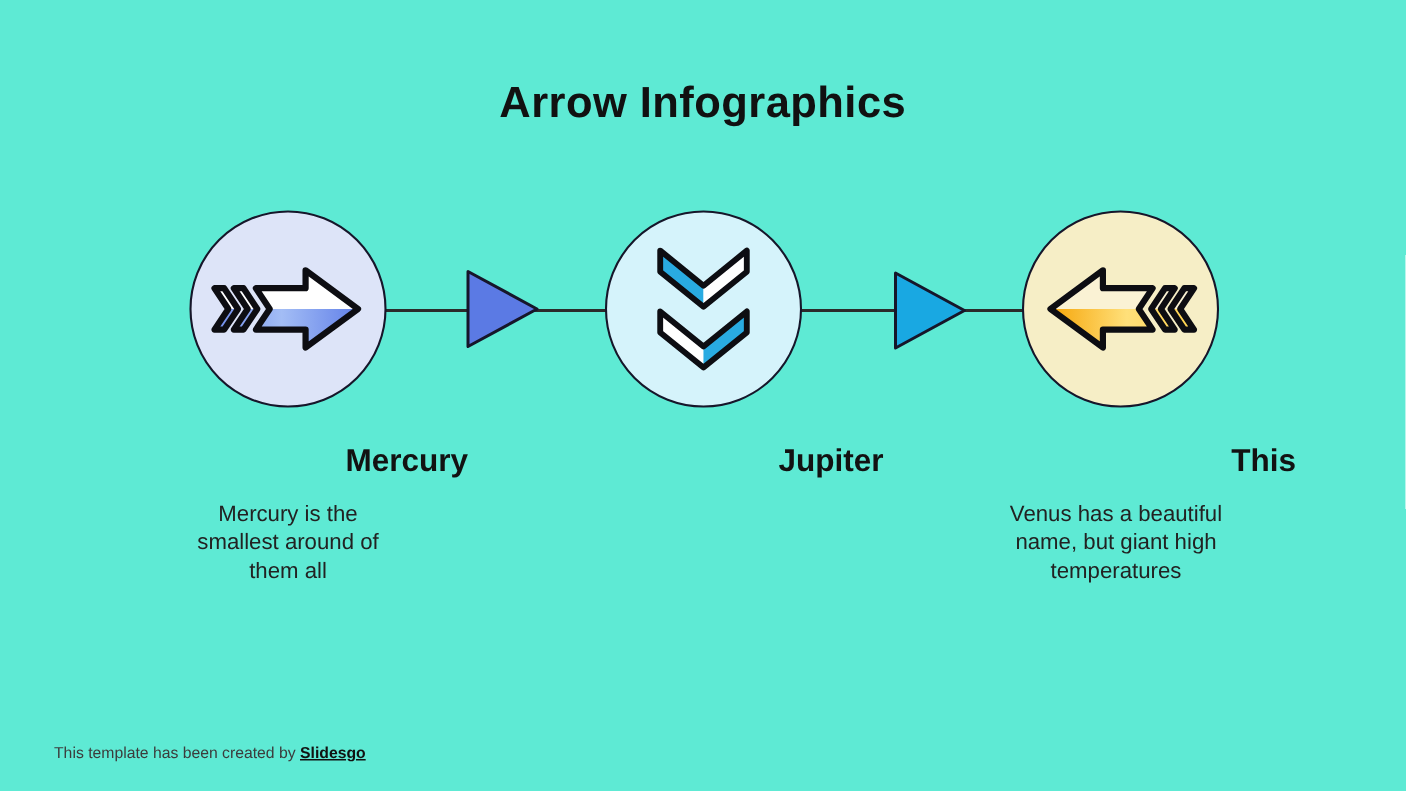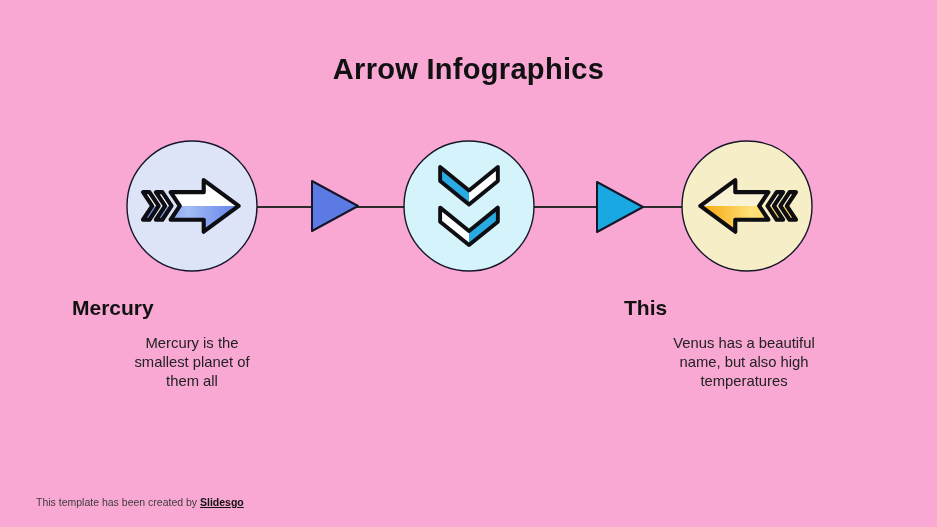--- a/index.html
+++ b/index.html
@@ -1,34 +1,34 @@
 <!DOCTYPE html>
 <html><head>
 <meta charset="utf-8">
 <style>
   html,body { margin:0; padding:0; background:#ffffff; }
   .slide {
     position:relative; width:937px; height:527px;
-    background:#f9a8d4; overflow:hidden;
+    background:#5eead4; overflow:hidden;
     font-family:"Liberation Sans", sans-serif;
     color:#1e1e1e;
   }
   .title {
     position:absolute; top:53px; left:0; width:100%;
     text-align:center; font-size:29px; line-height:33px;
     font-weight:800; color:#111; letter-spacing:0.3px;
   }
   .connector-line {
     position:absolute; top:206px; left:192px; width:556px; height:1.6px;
     background:#2b2b2b; z-index:0;
   }
   .badge { position:absolute; z-index:1; }
   .tri   { position:absolute; z-index:1; }
   .planet-name {
-    position:absolute; top:296px; width:240px; text-align:left;
+    position:absolute; top:296px; width:240px; text-align:right;
     font-size:21px; line-height:24px; font-weight:700; color:#121212;
   }
   .planet-desc {
     position:absolute; top:334px; width:240px; text-align:center;
     font-size:14.8px; line-height:19px; color:#222;
     white-space:pre-line;
   }
   .name-mercury, .desc-mercury { left:72px; }
   .name-jupiter, .desc-jupiter { left:349px; }
   .name-venus,   .desc-venus   { left:624px; }
@@ -109,26 +109,27 @@
       <path fill="#faf2d4" stroke="none" d="M14,17 L21,17 L31,32 L24,32 Z"></path>
       <path fill="url(#gradAmber)" stroke="none" d="M24,32 L31,32 L21,47 L14,47 Z"></path>
       <path fill="none" d="M14,17 L21,17 L31,32 L21,47 L14,47 L24,32 Z"></path>
       <path fill="#faf2d4" stroke="none" d="M0,17 L7,17 L17,32 L10,32 Z"></path>
       <path fill="url(#gradAmber)" stroke="none" d="M10,32 L17,32 L7,47 L0,47 Z"></path>
       <path fill="none" d="M0,17 L7,17 L17,32 L7,47 L0,47 L10,32 Z"></path>
     </g>
   </svg>
 
   <div class="planet-name name-mercury">Mercury</div>
+  <div class="planet-name name-jupiter">Jupiter</div>
   <div class="planet-name name-venus">This</div>
 
   <div class="planet-desc desc-mercury">Mercury is the
-smallest planet of
+smallest around of
 them all</div>
   <div class="planet-desc desc-venus">Venus has a beautiful
-name, but also high
+name, but giant high
 temperatures</div>
 
   <div class="footer">
     <span>This template has been created by </span><span class="brand">Slidesgo</span>
   </div>
 
 </div>
 
 </body></html>

